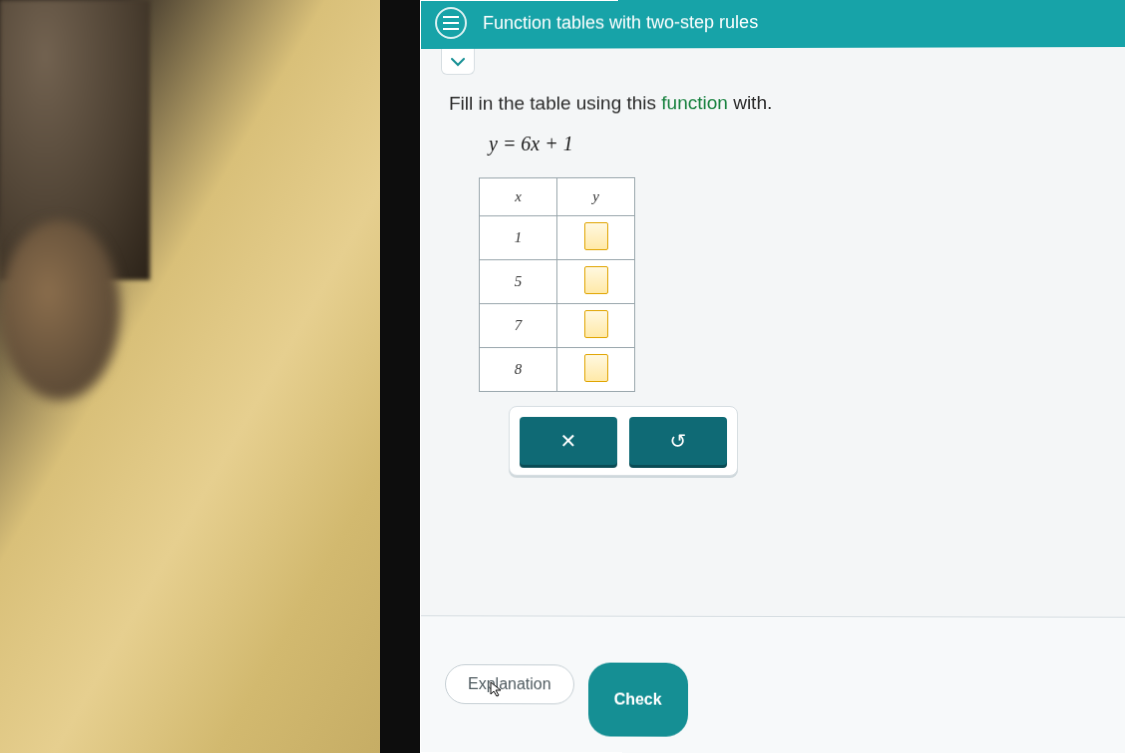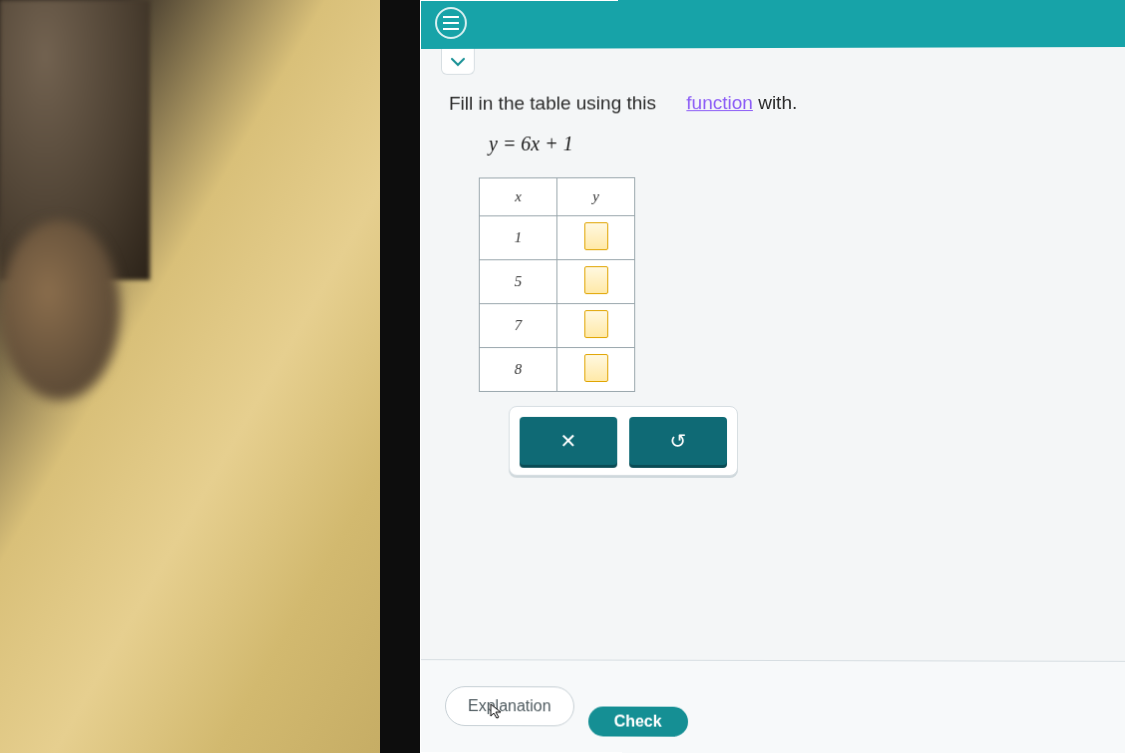--- a/index.html
+++ b/index.html
@@ -90,24 +90,22 @@
     padding: 18px 28px 12px 28px;
     flex: 1;
   }
 
   .instruction {
     font-size: 19px;
     color: #2b2b2b;
     margin-bottom: 18px;
   }
   .instruction .link {
-    color: #8b5cf6;
-    text-decoration: underline;
-    cursor: pointer;
-    margin-left: 25px;
+    color: #15803d;
+    cursor: pointer;
   }
 
   .rule {
     font-size: 20px;
     font-style: italic;
     font-family: "Times New Roman", serif;
     color: #1a1a1a;
     margin: 0 0 22px 40px;
   }
 
@@ -186,41 +184,42 @@
     left: 44px; top: 16px;
     font-size: 14px;
     color: #000;
     pointer-events: none;
   }
   .btn-primary {
     background: #158f94;
     color: #fff;
     border: none;
     border-radius: 22px;
-    padding: 6px 26px;
+    padding: 28px 26px;
     font-size: 16px;
     font-weight: 600;
     cursor: pointer;
     margin-top: 30px;
   }
 </style>
 </head>
 <body>
 
 <div class="photo-side"></div>
 <div class="bezel"></div>
 
 <div class="screen">
 
   <div class="header">
     <div class="hamburger">
       <span></span>
         <span></span>
         <span></span>
     </div>
+    <div class="header-title">Function tables with two-step rules</div>
   </div>
 
   <div class="collapse-tab">
     <svg width="14" height="10" viewBox="0 0 14 10">
       <path d="M1 2 L7 8 L13 2" stroke="#158f94" stroke-width="2" fill="none" stroke-linecap="round"></path>
     </svg>
   </div>
 
   <div class="content">
 

